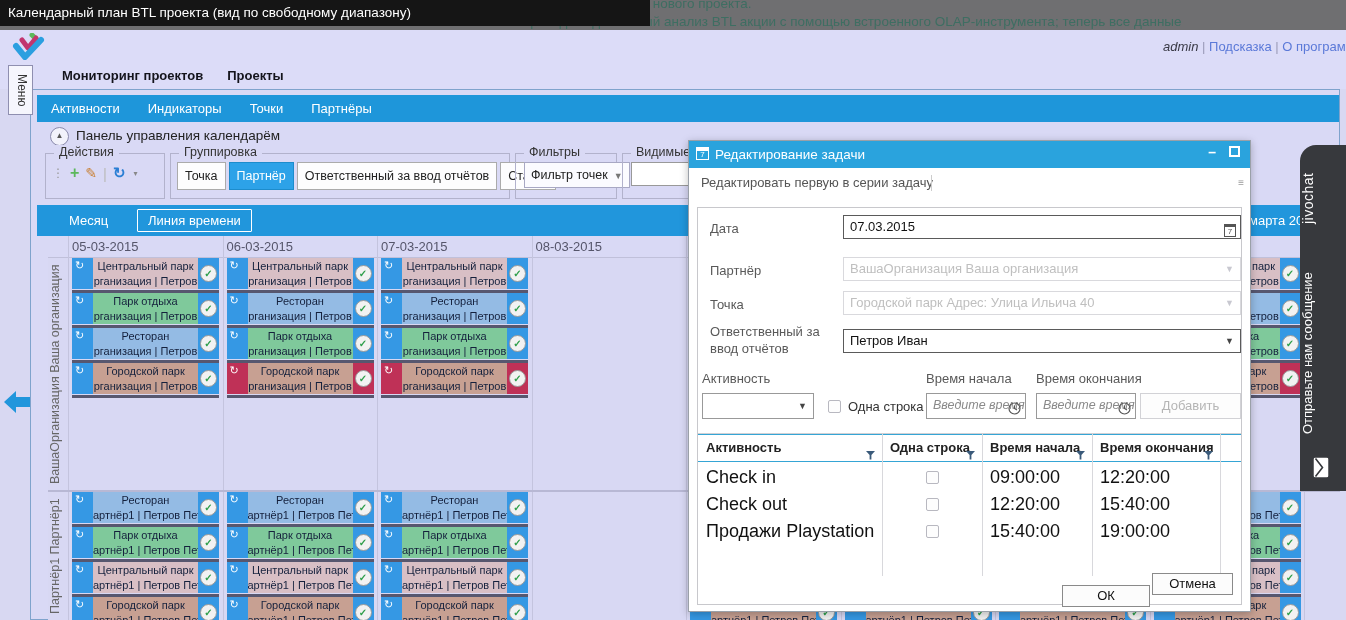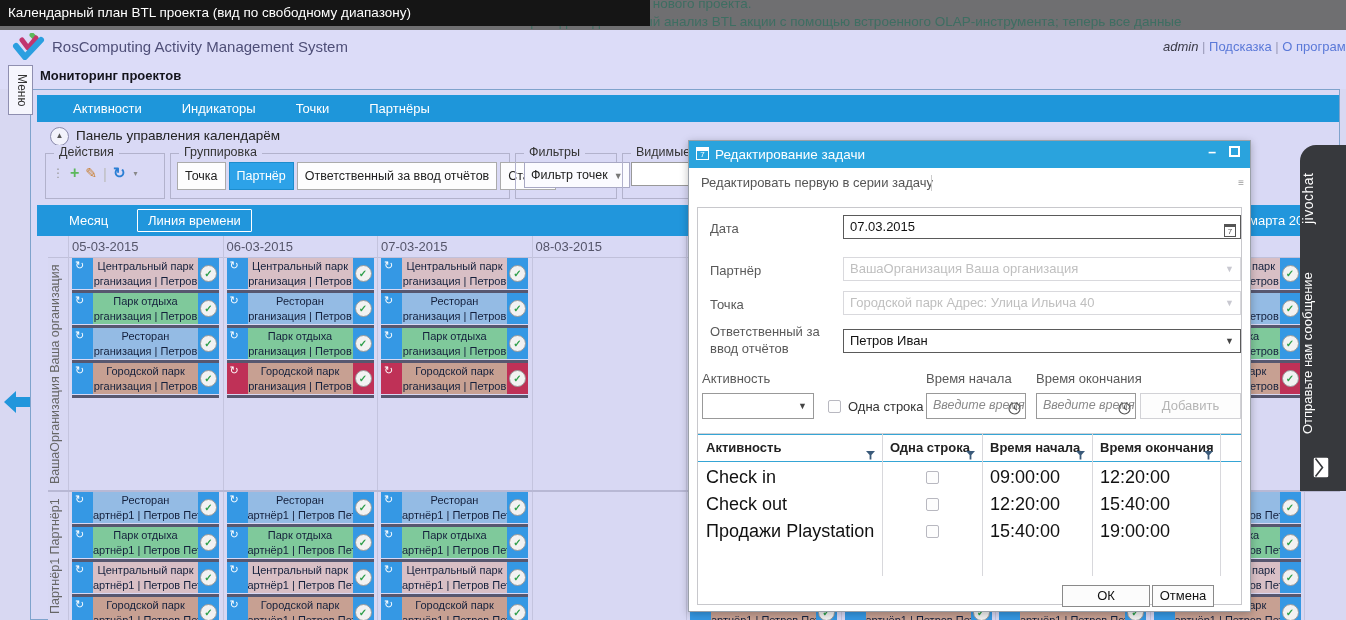--- a/index.html
+++ b/index.html
@@ -16,32 +16,32 @@
   
   #app-header{left:0;top:30px;width:1346px;height:33px;background:#dcdcf8;z-index:1;}
   #app-title{position:absolute;left:52px;top:0;line-height:33px;font-size:15px;color:#4f4f78;white-space:nowrap;}
   #header-links{position:absolute;left:1163px;top:0;width:182px;height:33px;line-height:33px;font-size:13px;
        white-space:nowrap;overflow:hidden;color:#9a9ab8;}
   #header-links .usr{font-style:italic;color:#3a3a46;}
   #header-links .lnk{color:#5b79d8;}
 
   
   #tabrow{left:0;top:63px;width:1346px;height:26px;background:#dcdcf8;}
-  #tabs{position:absolute;left:28px;top:0;height:26px;display:flex;flex-direction:column;}
+  #tabs{position:absolute;left:50px;top:0;height:26px;display:flex;}
   .tab{height:26px;line-height:26px;padding:0 12px;font-size:13px;font-weight:bold;color:#14141c;cursor:default;}
   .tab.active{background:#2196d9;color:#fff;}
 
   #menu-tab{left:8px;top:65px;width:23px;height:48px;background:#f6f6fd;border:1px solid #8f8fb0;
        writing-mode:vertical-rl;text-align:center;font-size:12px;color:#333;line-height:21px;z-index:2;}
 
   
   #main-panel{left:30px;top:89px;width:1310px;height:531px;background:#d9d9f5;border:1px solid #7fa3cc;box-sizing:border-box;}
 
   #subtabs{left:37px;top:95px;width:1302px;height:27px;background:#1e96da;display:flex;}
-  .subtab{height:26px;line-height:27px;padding:0 4px;font-size:13px;color:#fff;margin-left:32px;}
+  .subtab{height:26px;line-height:27px;padding:0 14px;font-size:13px;color:#fff;}
   .subtab.active{background:#fff;color:#111;}
 
   #collapse-btn{left:50px;top:127px;width:17px;height:17px;border:1px solid #8a8aac;border-radius:50%;
        background:#f2f2fb;font-size:8px;color:#555;text-align:center;line-height:16px;}
   #panel-title{left:76px;top:128px;font-size:13.5px;color:#222;}
 
   .groupbox{position:absolute;top:153px;height:44px;border:1px solid #b2b2cc;}
   .gb-label{position:absolute;top:-9px;left:8px;background:#d9d9f5;padding:0 5px;font-size:12.5px;color:#333;white-space:nowrap;}
   #gb-actions{left:45px;width:118px;}
   #gb-grouping{left:170px;width:338px;}
@@ -140,21 +140,20 @@
   <div class="bg-line" style="left:512px;top:14px">• Проводите детальный анализ BTL акции с помощью встроенного OLAP-инструмента; теперь все данные</div>
   <div id="window-title">Календарный план BTL проекта (вид по свободному диапазону)</div>
 </div>
 
 <div class="abs" id="app-header">
   <svg class="abs" style="left:12px;top:3px" width="34" height="27" viewBox="0 0 34 27">
     <path d="M20 2 L26 8" stroke="#5cb85c" stroke-width="5" stroke-linecap="round" fill="none"></path>
     <path d="M10 7 L16 15 L24 5" stroke="#c2356e" stroke-width="5" stroke-linecap="round" stroke-linejoin="round" fill="none"></path>
     <path d="M4 13 L13 24 L29 7" stroke="#2b9fe0" stroke-width="6" stroke-linecap="round" stroke-linejoin="round" fill="none"></path>
   </svg>
-  <div id="app-title">RosComputing Activity Management System</div>
   <div id="header-links">
     <span class="usr">admin</span>
     <span> | </span><span class="lnk">Подсказка</span>
     <span> | </span><span class="lnk">О программе</span>
   </div>
 </div>
 
 <div class="abs" id="tabrow">
   <div id="tabs">
       <div class="tab">Мониторинг проектов</div>
@@ -1055,21 +1054,21 @@
           </div>
         </div>
     <div class="gcol-line" style="left: 184px;"></div>
         <div class="gcol-line" style="left: 284px;"></div>
         <div class="gcol-line" style="left: 394px;"></div>
         <div class="gcol-line" style="left: 522px;"></div>
       </div>
 
     <div id="dlg-buttons">
       <div class="btn" style="left:364px;top:377px;width:88px">ОК</div>
-      <div class="btn" style="left:454px;top:377px;width:62px">Отмена</div>
+      <div class="btn" style="left:454px;top:365px;width:81px">Отмена</div>
     </div>
   </div>
 </div>
 
 <div class="abs" id="jivochat">
   <div class="vtext" id="jivo-brand">jivochat</div>
   <div class="vtext" id="jivo-msg">Отправьте нам сообщение</div>
   <span id="jivo-env">
     <svg width="20" height="15" viewBox="0 0 20 15">
         <rect width="20" height="15" rx="2" fill="#fff"></rect>

